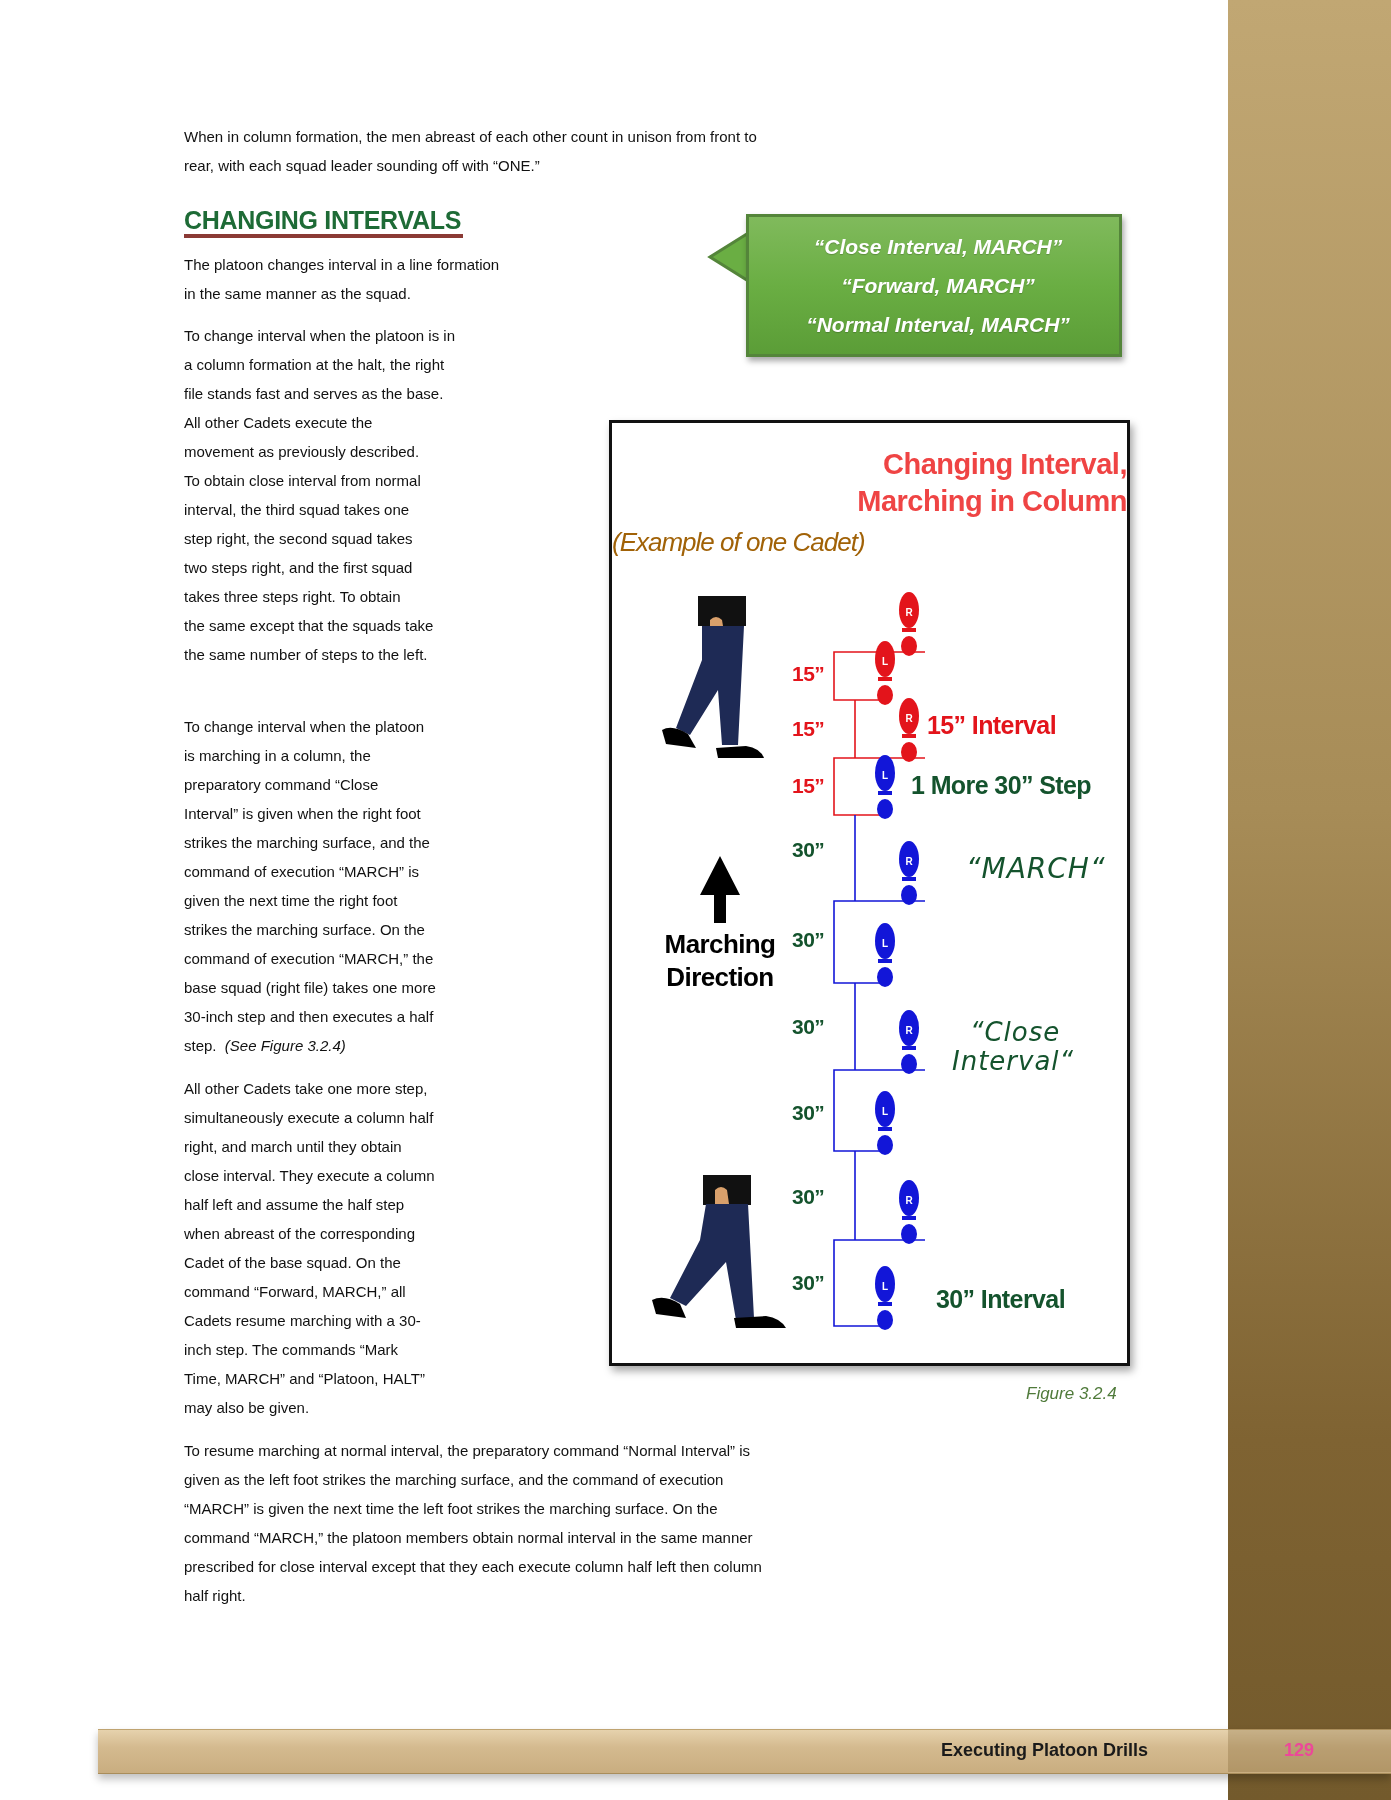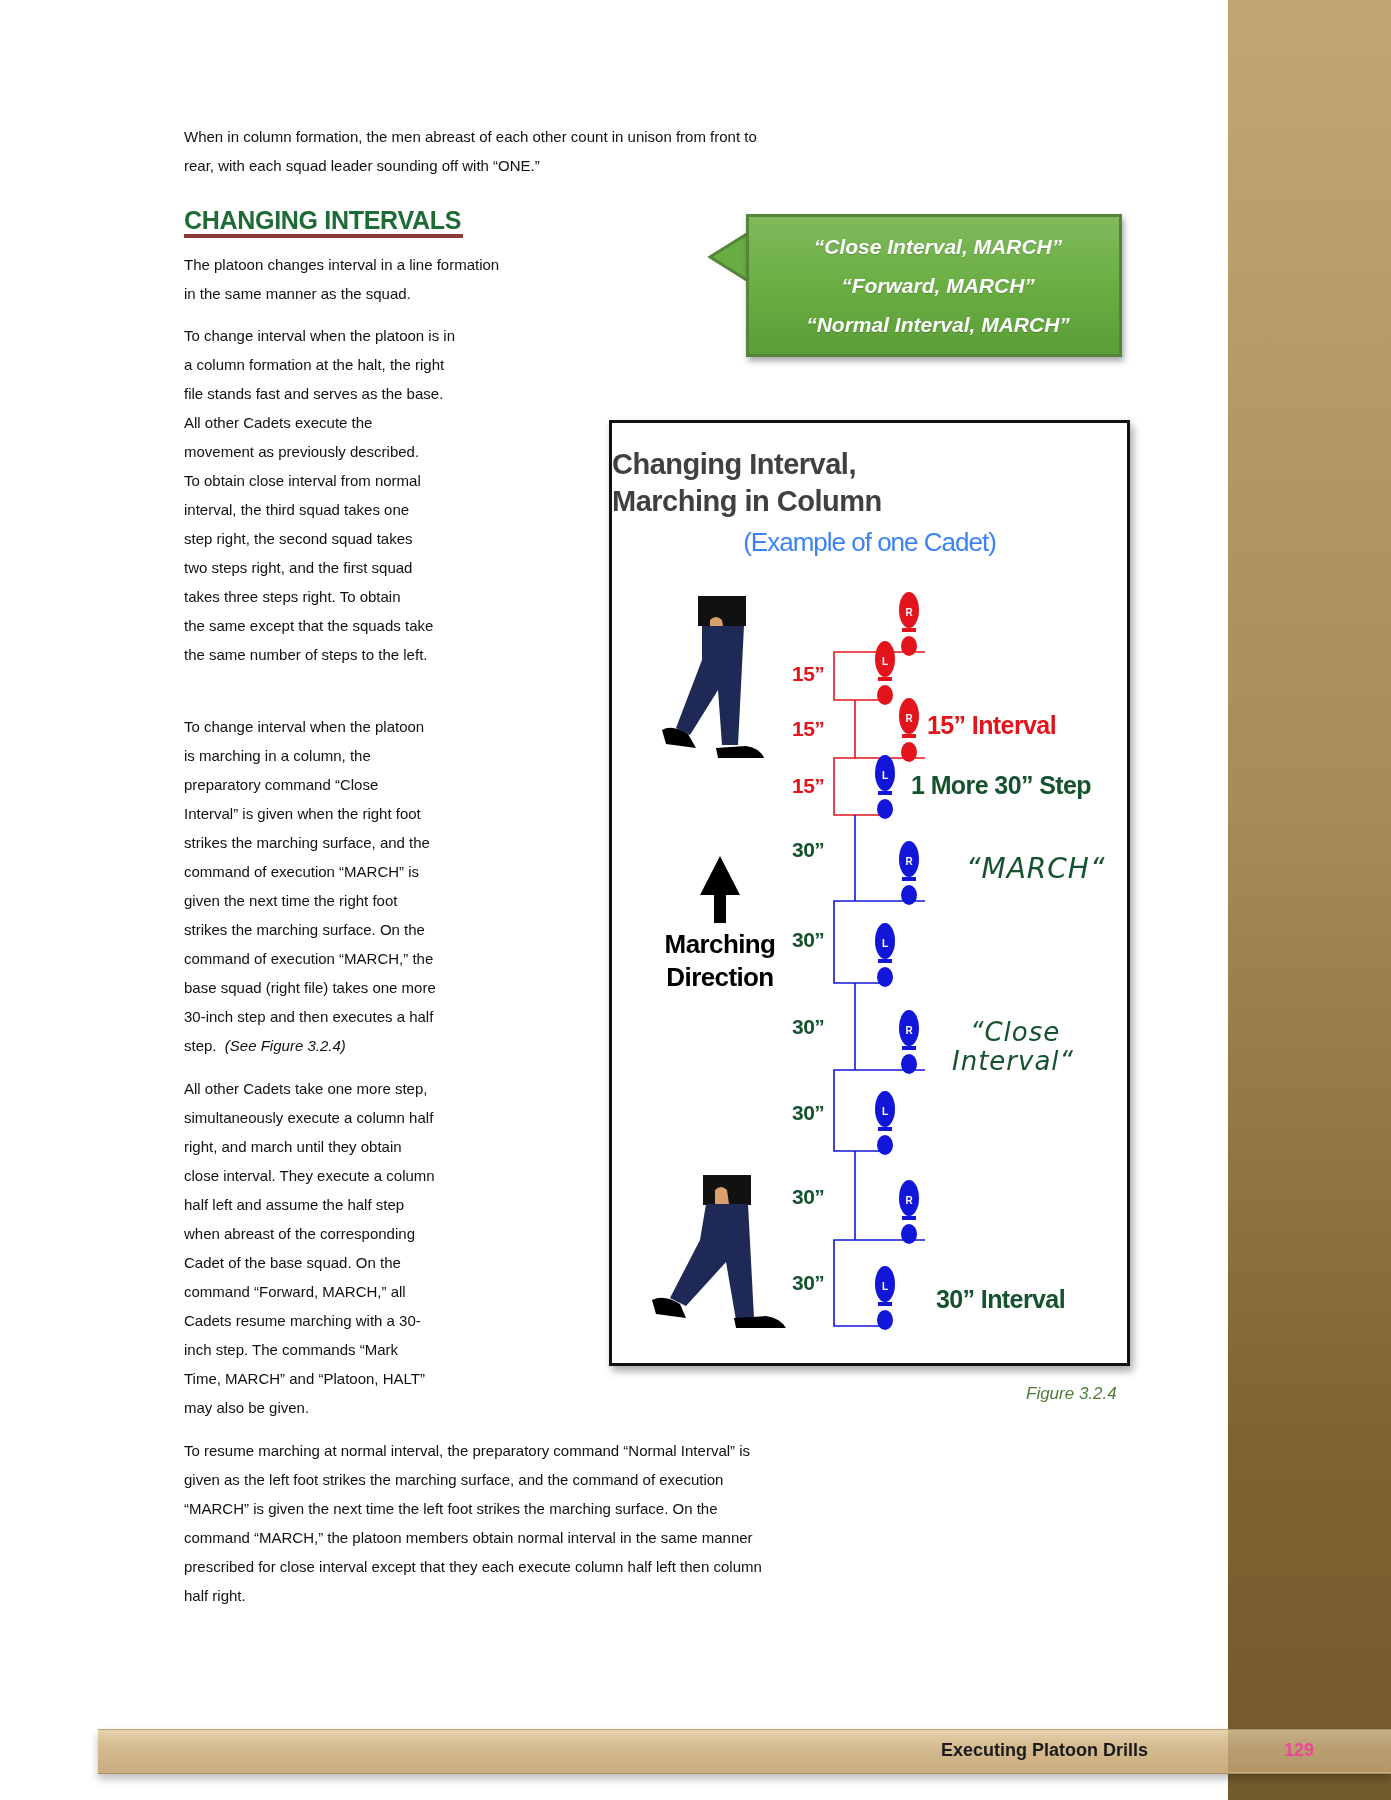--- a/index.html
+++ b/index.html
@@ -17,25 +17,25 @@
   .callout { position:absolute; left:746px; top:214px; width:376px; height:143px;
              background:linear-gradient(to bottom, #80ba5c 0%, #6aae43 50%, #5b9d37 100%);
              border:3px solid #54853a; box-sizing:border-box; box-shadow:2px 4px 6px rgba(0,0,0,0.35);
              display:flex; flex-direction:column; justify-content:center; align-items:center; gap:10px;padding-left:8px; }
   .callout-line { color:#ffffff; font-style:italic; font-weight:bold; font-size:21px; line-height:29px;
                   text-shadow:0 1px 1px rgba(0,0,0,0.2); }
   
   .figure { position:absolute; left:609px; top:420px; width:521px; height:946px;
             border:3px solid #111; box-sizing:border-box; background:#fff;
             box-shadow:3px 5px 8px rgba(0,0,0,0.35); }
-  .fig-title { position:absolute; left:0; width:100%; text-align:left; font-weight:bold;
-               font-size:29px; line-height:37px; color:#404040; font-family:"Liberation Sans", sans-serif;
+  .fig-title { position:absolute; left:0; width:100%; text-align:right; font-weight:bold;
+               font-size:29px; line-height:37px; color:#ef4444; font-family:"Liberation Sans", sans-serif;
                letter-spacing:-0.5px; }
-  .fig-sub { position:absolute; left:0; width:100%; text-align:center; 
-             font-size:26px; color:#3b82f6; letter-spacing:-1px; }
+  .fig-sub { position:absolute; left:0; width:100%; font-style:italic;
+             font-size:26px; color:#a16207; letter-spacing:-1px; }
   .fig-caption { position:absolute; left:1026px; top:1384px; font-size:17px; font-style:italic; color:#4f7a3a; }
   .abs { position:absolute; }
   .dim { position:absolute; font-weight:bold; font-size:21px; font-family:"Liberation Sans", sans-serif; letter-spacing:-0.5px; }
   .red { color:#e3141b; }
   .blue { color:#14532d;text-align:center; }
   .label-bold { position:absolute; font-weight:bold; font-size:25px; letter-spacing:-0.6px; }
   .label-hand { position:absolute; font-style:italic; font-size:28px; letter-spacing:1px; font-family:"DejaVu Sans", sans-serif; }
   .footer-bar { position:absolute; left:98px; top:1729px; width:1293px; height:43px;
                 background:linear-gradient(to bottom, #e6d2ad 0%, #d4ba8f 40%, #c9ad80 100%);
                 box-shadow:0 5px 8px rgba(0,0,0,0.25); border-top:1px solid #bfa370; border-bottom:1px solid #a98d5b; }

